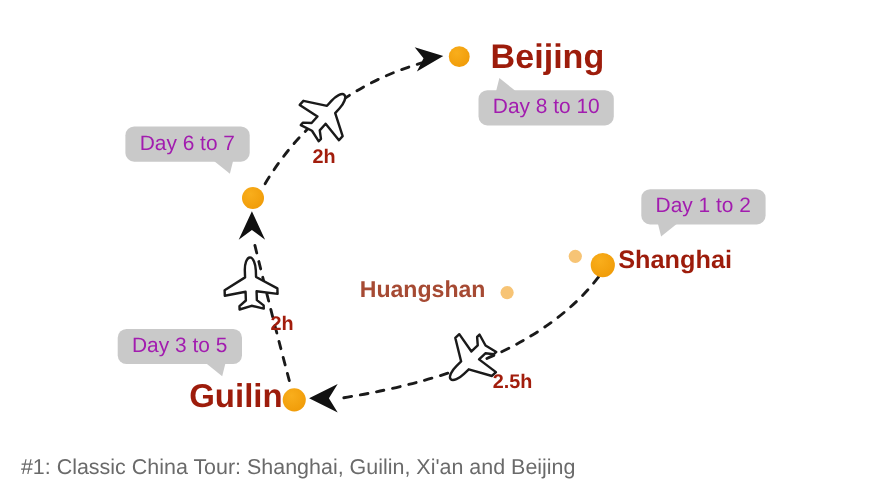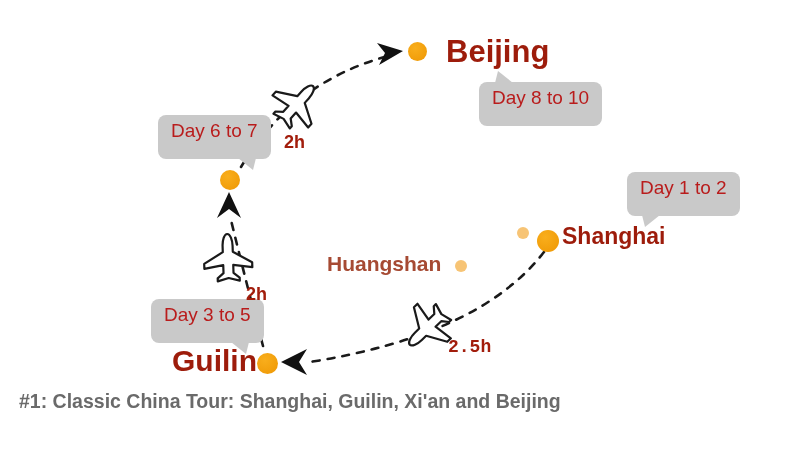--- a/index.html
+++ b/index.html
@@ -9,29 +9,29 @@
   }
   .stage svg{position:absolute;left:0;top:0;}
   .route{fill:none;stroke:#1a1a1a;stroke-width:2.6;stroke-dasharray:7 8;stroke-linecap:round;}
   .arrow{fill:#111;}
   .plane{fill:#ffffff;stroke:#1a1a1a;stroke-width:2.2;stroke-linejoin:round;}
   .dot{position:absolute;border-radius:50%;background:radial-gradient(circle at 38% 32%, #f9ae1c, #ee9703);}
   .dot.minor{background:#f7c475;}
   .city{position:absolute;font-weight:bold;color:#9d1c0b;line-height:1;white-space:nowrap;}
   .city.minor{color:#a64a33;font-weight:600;}
   .bubble{
-    position:absolute;background:#c9c9c9;border-radius:8px;color:#b91c1c;
-    font-size:19px;height:44px;line-height:32px;padding:0 13px;white-space:nowrap;margin-left:44px;
+    position:absolute;background:#c9c9c9;border-radius:8px;color:#a21caf;
+    font-size:19px;height:32px;line-height:32px;padding:0 13px;white-space:nowrap;
   }
   .bubble::after{content:"";position:absolute;width:0;height:0;border-style:solid;border-color:transparent;}
   .tail-br::after{bottom:-11px;right:15px;border-width:12px 3px 0 15px;border-top-color:#c9c9c9;}
   .tail-bl::after{bottom:-11px;left:15px;border-width:12px 15px 0 3px;border-top-color:#c9c9c9;}
   .tail-tl::after{top:-11px;left:16px;border-width:0 15px 12px 3px;border-bottom-color:#c9c9c9;}
   .duration{position:absolute;color:#a21d0c;font-size:18px;font-weight:600;line-height:1;white-space:nowrap;}
-  .caption{position:absolute;left:19px;top:390px;font-size:19.5px;font-weight:bold;color:#6a6a6a;white-space:nowrap;}
+  .caption{position:absolute;left:19px;top:414px;font-size:19.5px;font-weight:normal;color:#6a6a6a;white-space:nowrap;}
 </style>
 </head>
 <body>
 
 <div class="stage">
 
   <svg width="800" height="450" viewBox="0 0 800 450">
 
     <path class="route" d="M 544,252 Q 480,335 310,362"></path>
     <polygon class="arrow" points="281,362 307,349 299,362 307,375"></polygon>
@@ -65,17 +65,17 @@
   <div class="city" style="left:172px;top:346px;font-size:30px;text-align:center;">Guilin</div>
   <div class="city minor" style="left:327px;top:253px;font-size:21px;">Huangshan</div>
 
   <div class="bubble tail-tl" style="left:435px;top:82px;">Day 8 to 10</div>
   <div class="bubble tail-br" style="left:114px;top:115px;">Day 6 to 7</div>
   <div class="bubble tail-bl" style="left:583px;top:172px;">Day 1 to 2</div>
   <div class="bubble tail-br" style="left:107px;top:299px;">Day 3 to 5</div>
 
   <div class="duration" style="left:284px;top:133px;">2h</div>
   <div class="duration" style="left:246px;top:285px;">2h</div>
-  <div class="duration" style="left:448px;top:338px;font-family:Liberation Mono, monospace;">2.5h</div>
+  <div class="duration" style="left:448px;top:338px;">2.5h</div>
 
   <div class="caption">#1: Classic China Tour: Shanghai, Guilin, Xi'an and Beijing</div>
 
 </div>
 
 </body></html>

